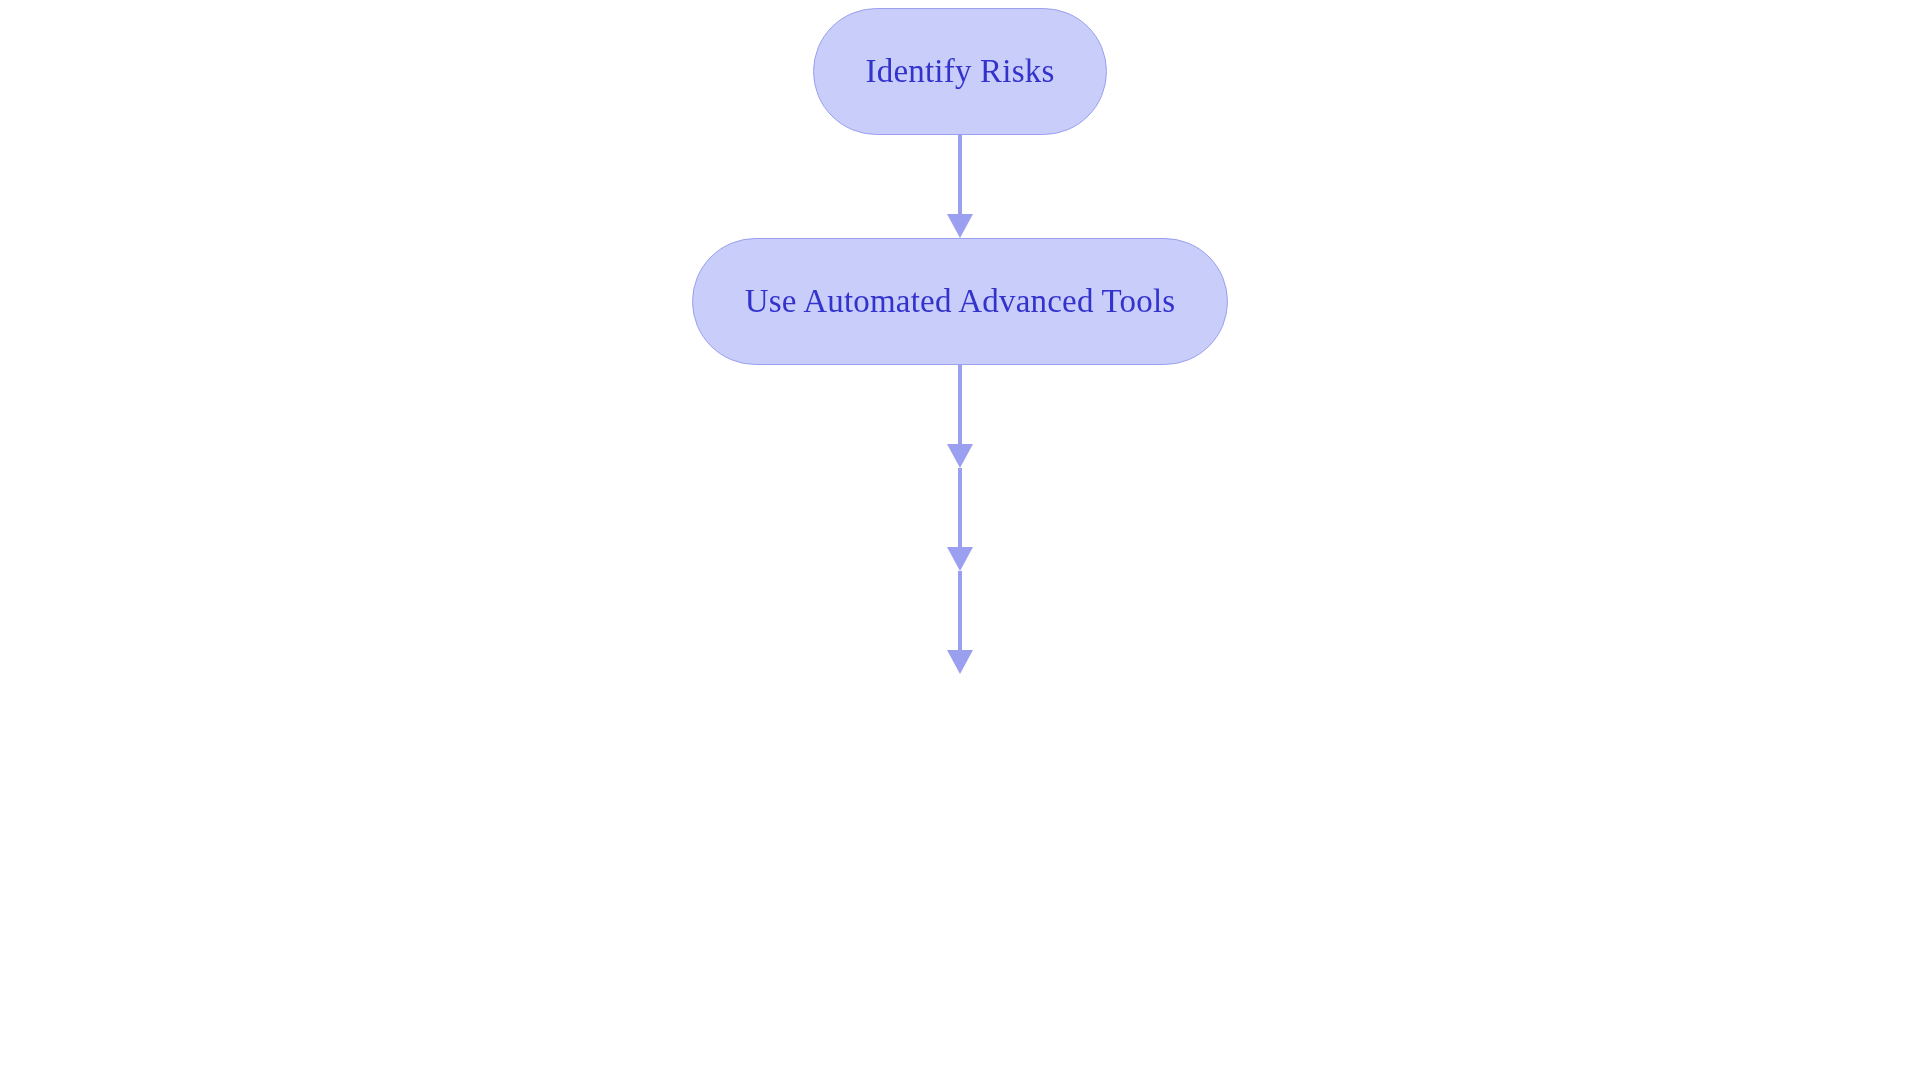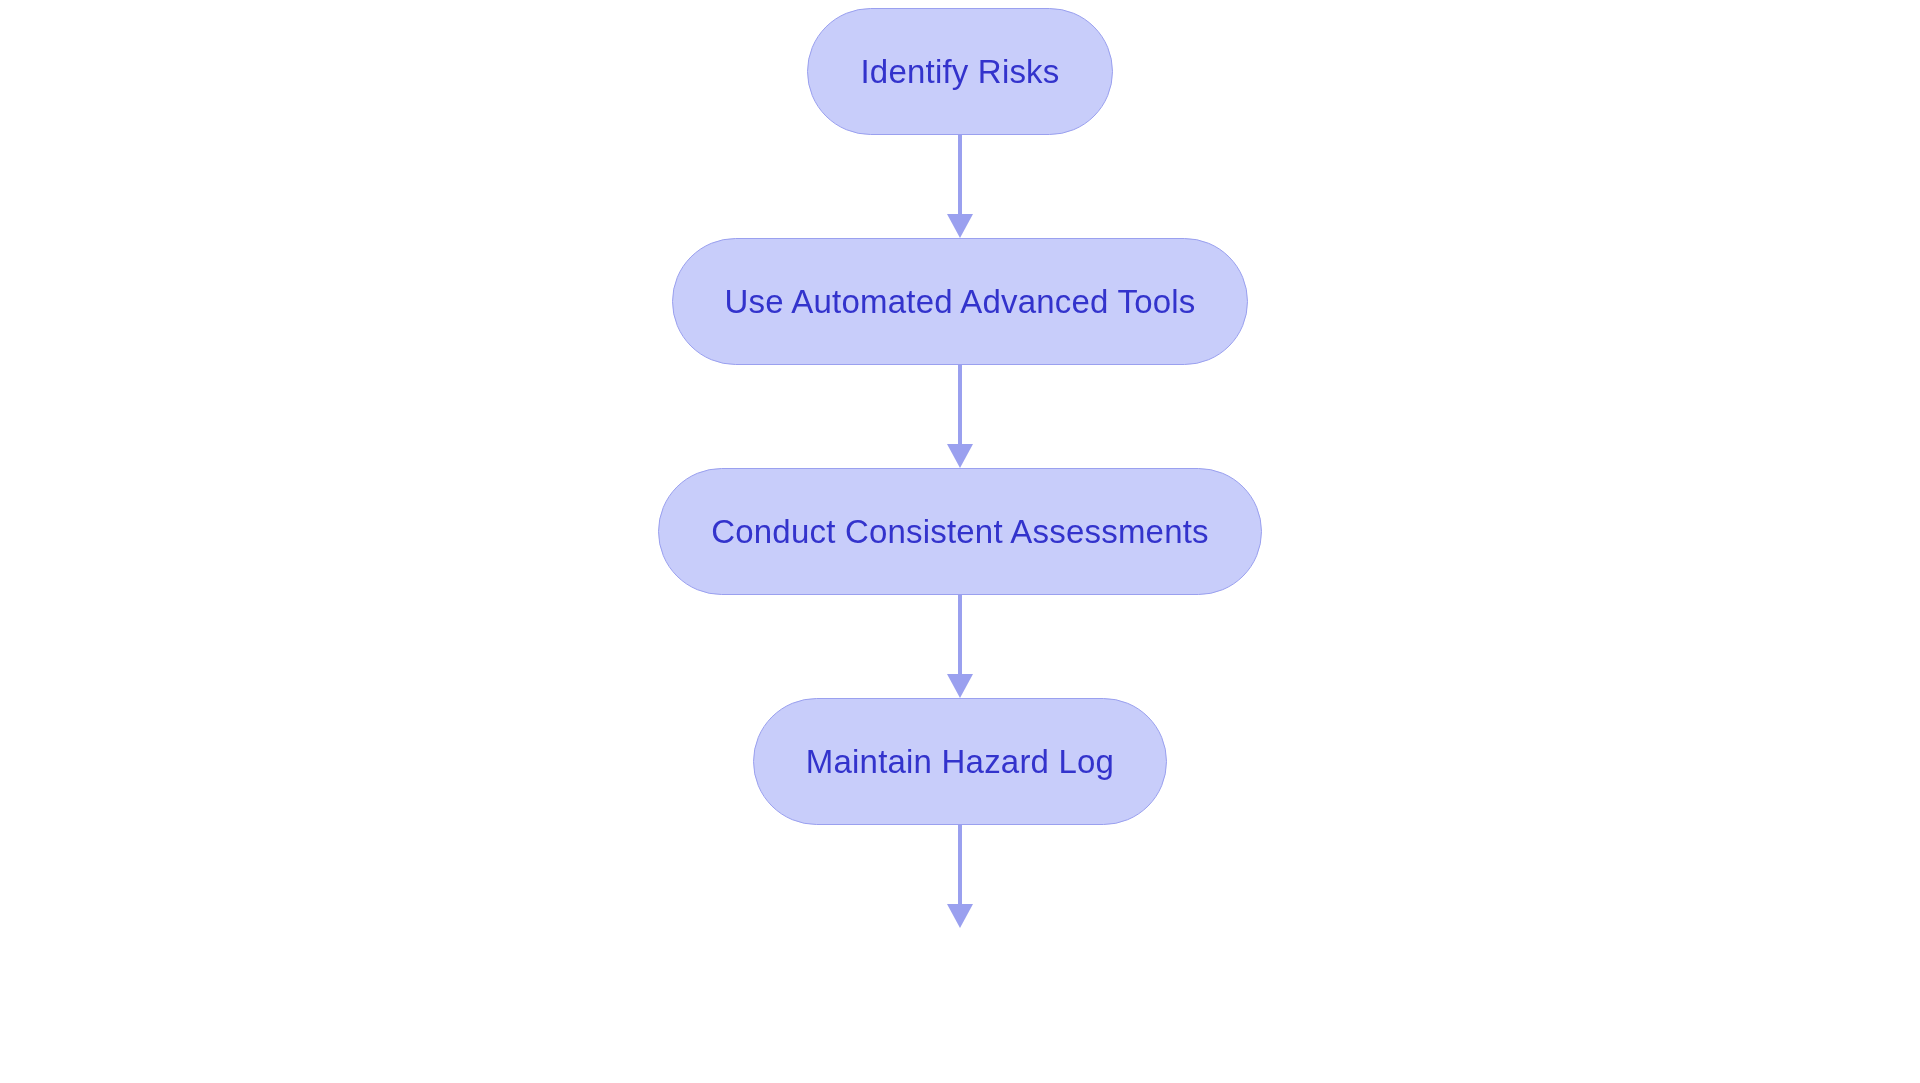--- a/index.html
+++ b/index.html
@@ -46,21 +46,21 @@
     flex: 0 0 auto;
   }
 
   .node-label {
     color: #3333cc;
     font-size: 33px;
     font-weight: 400;
     line-height: 1;
     letter-spacing: 0.2px;
     white-space: nowrap;
-    font-family: Liberation Sans, sans-serif;
+    font-family: Liberation Serif, serif;
   }
 
   .connector {
     flex: 0 0 auto;
     width: 26px;
     height: 103px;
     display: flex;
     flex-direction: column;
     align-items: center;
     justify-content: flex-start;
@@ -103,32 +103,26 @@
 
     <div class="node">
       <span class="node-label">Use Automated Advanced Tools</span>
     </div>
 
     <div class="connector">
       <div class="shaft"></div>
       <div class="head"></div>
     </div>
 
-    <div class="node">
-      <span class="node-label">Conduct Consistent Assessments</span>
-    </div>
 
     <div class="connector">
       <div class="shaft"></div>
       <div class="head"></div>
     </div>
 
-    <div class="node">
-      <span class="node-label">Maintain Hazard Log</span>
-    </div>
 
     <div class="connector">
       <div class="shaft"></div>
       <div class="head"></div>
     </div>
 
 
   </div>
 </div>
 

